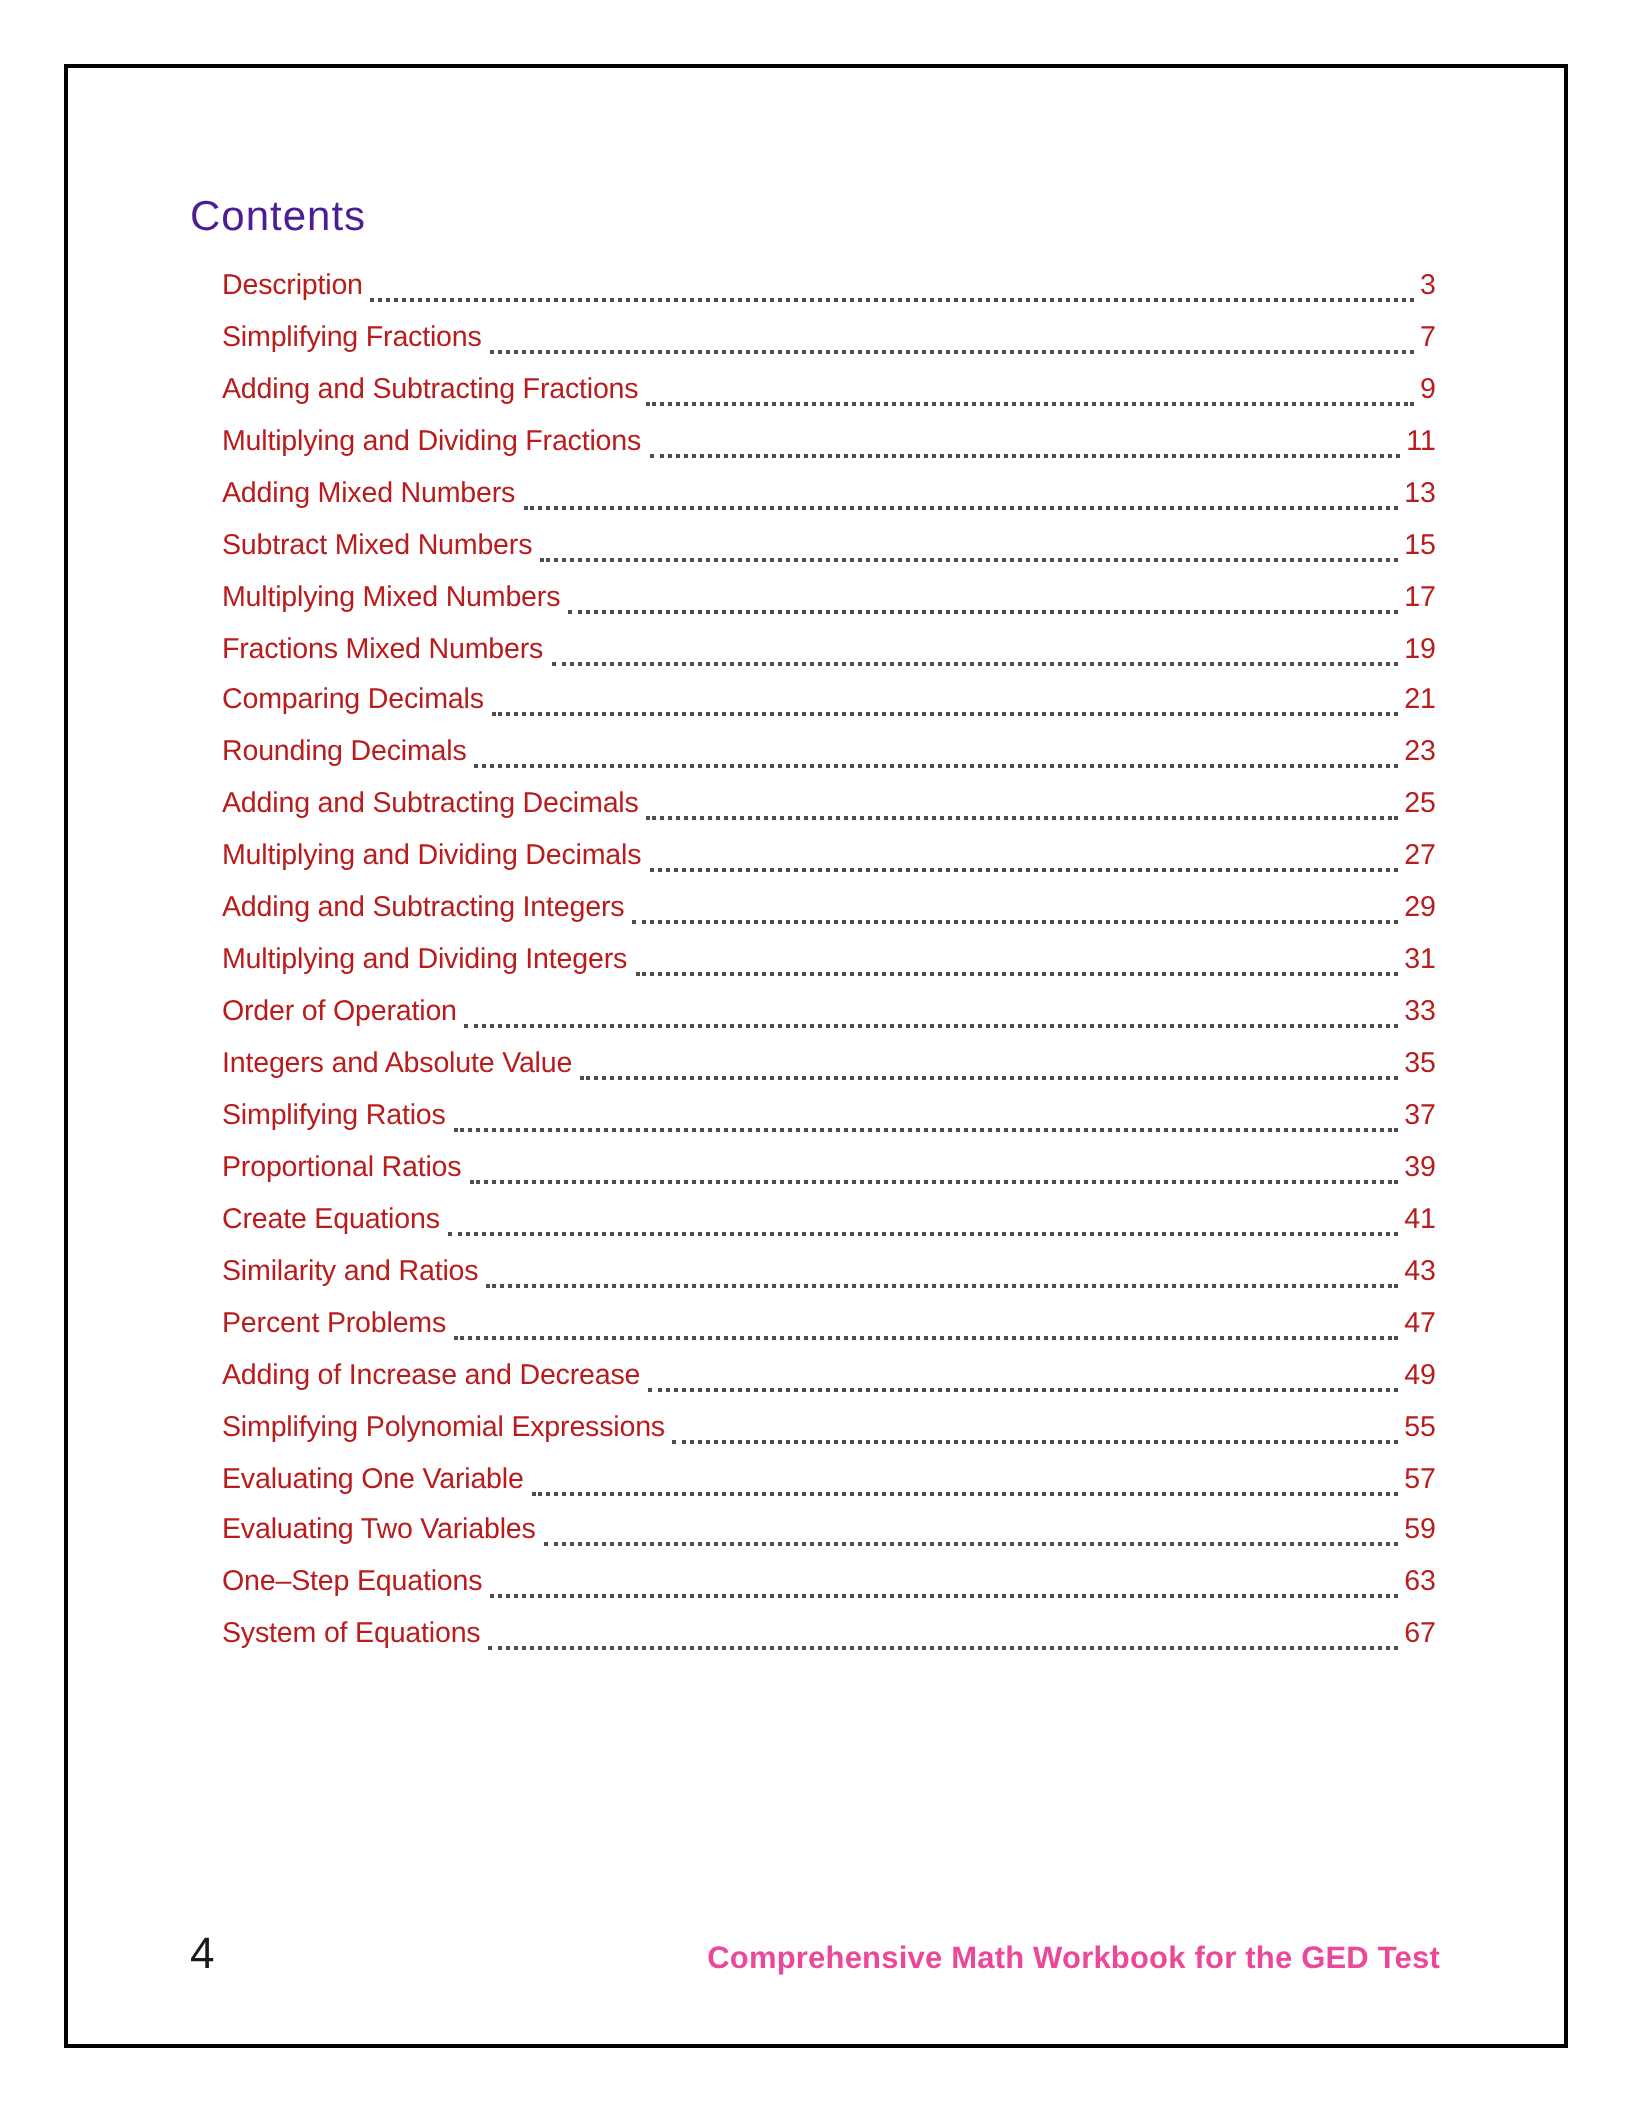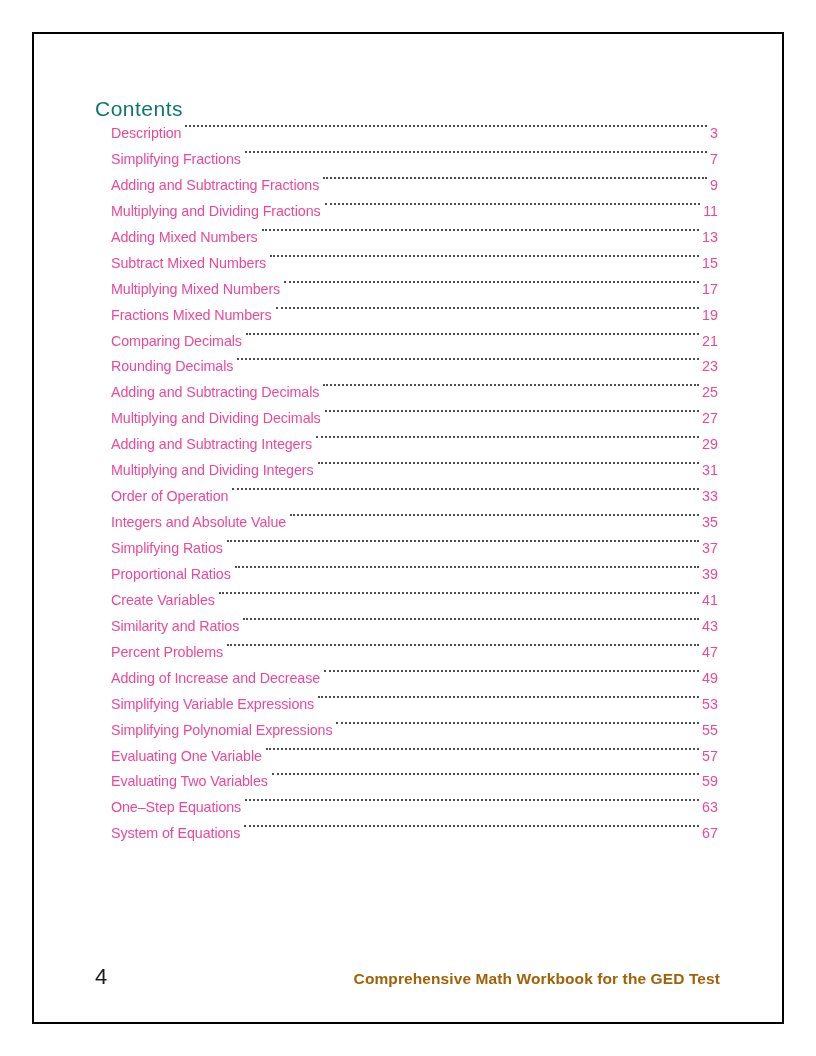--- a/index.html
+++ b/index.html
@@ -24,34 +24,34 @@
     background: #ffffff;
   }
   .contents-heading {
     position: absolute;
     left: 61px;
     top: 63px;
     margin: 0;
     font-size: 21px;
     font-weight: 400;
     letter-spacing: 0.5px;
-    color: #0f766e;
+    color: #4c1d95;
   }
   .toc {
     position: absolute;
     left: 77px;
     top: 91px;
     width: 607px;
   }
   .toc-row {
     display: flex;
-    align-items: flex-start;
+    align-items: flex-end;
     height: 25.94px;
     font-size: 14.3px;
-    color: #ec4899;
+    color: #b91c1c;
     white-space: nowrap;
   }
   .toc-title {
     flex: 0 0 auto;
     letter-spacing: -0.1px;
   }
   .toc-leader {
     flex: 1 1 auto;
     border-bottom: 2px dotted #4e4e4e;
     margin: 0 3px 0 4px;
@@ -71,21 +71,21 @@
     align-items: baseline;
   }
   .footer-page-number {
     font-size: 22px;
     font-weight: 400;
     color: #1a1a1a;
   }
   .footer-book-title {
     font-size: 15.5px;
     font-weight: 700;
-    color: #a16207;
+    color: #ec4899;
     letter-spacing: 0.1px;
   }
 </style>
 </head>
 <body>
 
 <div class="page-border">
 
   <h1 class="contents-heading">Contents</h1>
 
@@ -192,21 +192,21 @@
     <span class="toc-page">37</span>
   </div>
 
   <div class="toc-row">
     <span class="toc-title">Proportional Ratios</span>
     <span class="toc-leader"></span>
     <span class="toc-page">39</span>
   </div>
 
   <div class="toc-row">
-    <span class="toc-title">Create Variables</span>
+    <span class="toc-title">Create Equations</span>
     <span class="toc-leader"></span>
     <span class="toc-page">41</span>
   </div>
 
   <div class="toc-row">
     <span class="toc-title">Similarity and Ratios</span>
     <span class="toc-leader"></span>
     <span class="toc-page">43</span>
   </div>
 
@@ -217,25 +217,20 @@
     <span class="toc-page">47</span>
   </div>
 
   <div class="toc-row">
     <span class="toc-title">Adding of Increase and Decrease</span>
     <span class="toc-leader"></span>
     <span class="toc-page">49</span>
   </div>
 
 
-  <div class="toc-row">
-    <span class="toc-title">Simplifying Variable Expressions</span>
-    <span class="toc-leader"></span>
-    <span class="toc-page">53</span>
-  </div>
 
   <div class="toc-row">
     <span class="toc-title">Simplifying Polynomial Expressions</span>
     <span class="toc-leader"></span>
     <span class="toc-page">55</span>
   </div>
 
   <div class="toc-row">
     <span class="toc-title">Evaluating One Variable</span>
     <span class="toc-leader"></span>

